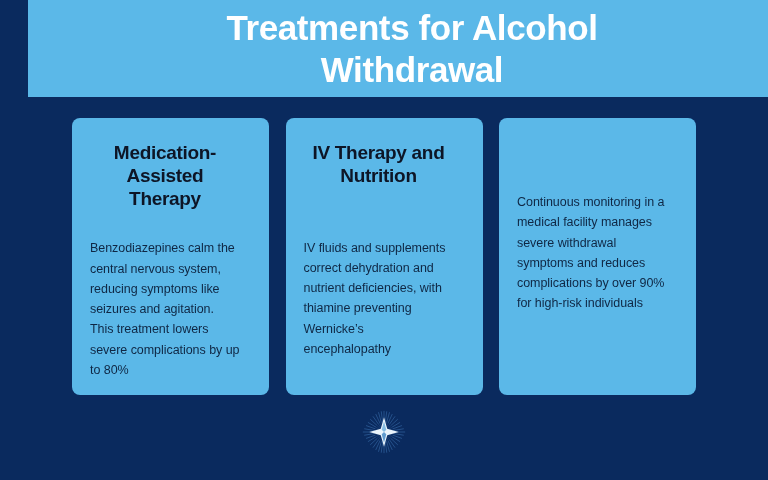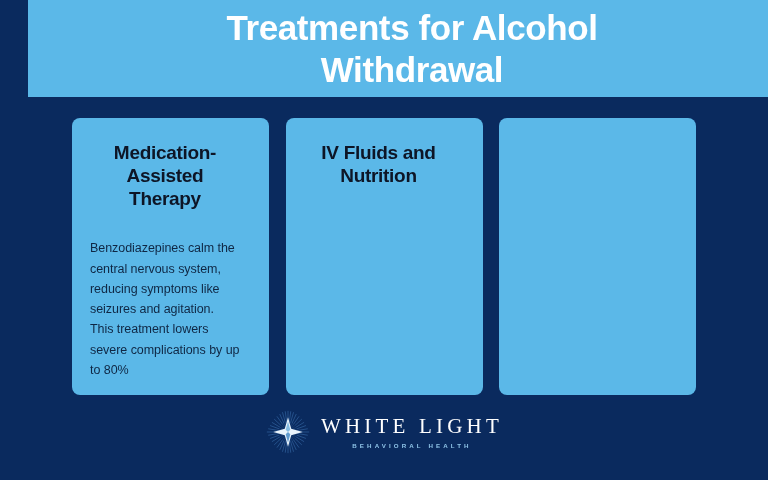--- a/index.html
+++ b/index.html
@@ -151,25 +151,27 @@
   <div class="cards-row">
 
     <div class="card card-1">
       <h2 class="card-title">Medication-
 Assisted
 Therapy</h2>
       <p class="card-body">Benzodiazepines calm the central nervous system, reducing symptoms like seizures and agitation. This treatment lowers severe complications by up to 80%</p>
     </div>
 
     <div class="card card-2">
-      <h2 class="card-title">IV Fluids and
+      <h2 class="card-title">IV Therapy and
 Nutrition</h2>
+      <p class="card-body">IV fluids and supplements correct dehydration and nutrient deficiencies, with thiamine preventing Wernicke’s encephalopathy</p>
     </div>
 
     <div class="card card-3">
+      <p class="card-body">Continuous monitoring in a medical facility manages severe withdrawal symptoms and reduces complications by over 90% for high-risk individuals</p>
     </div>
 
   </div>
 
   <div class="logo">
     <svg class="logo-mark" viewBox="0 0 100 100">
       <g stroke="#4a86c8" stroke-width="1.1" opacity="0.85">
         <line x1="50" y1="50" x2="50" y2="4"></line>
         <line x1="50" y1="50" x2="56" y2="5"></line>
         <line x1="50" y1="50" x2="62" y2="7"></line>
@@ -205,19 +207,15 @@
         <line x1="50" y1="50" x2="26" y2="16"></line>
         <line x1="50" y1="50" x2="32" y2="11"></line>
         <line x1="50" y1="50" x2="38" y2="7"></line>
         <line x1="50" y1="50" x2="44" y2="5"></line>
       </g>
       <circle cx="50" cy="50" r="21" fill="#0a2a5e" opacity="0.55"></circle>
       <path d="M50 18 L57 43 L82 50 L57 57 L50 82 L43 57 L18 50 L43 43 Z" fill="#eaf4fc"></path>
       <path d="M50 27 L55 45 L50 50 L45 45 Z" fill="#7fb8e0" opacity="0.95"></path>
       <path d="M50 73 L55 55 L50 50 L45 55 Z" fill="#5a97cc" opacity="0.95"></path>
     </svg>
-    <div class="logo-words">
-      <div class="logo-name">WHITE LIGHT</div>
-      <div class="logo-tagline">BEHAVIORAL HEALTH</div>
-    </div>
   </div>
 
 </div>
 
 </body></html>

